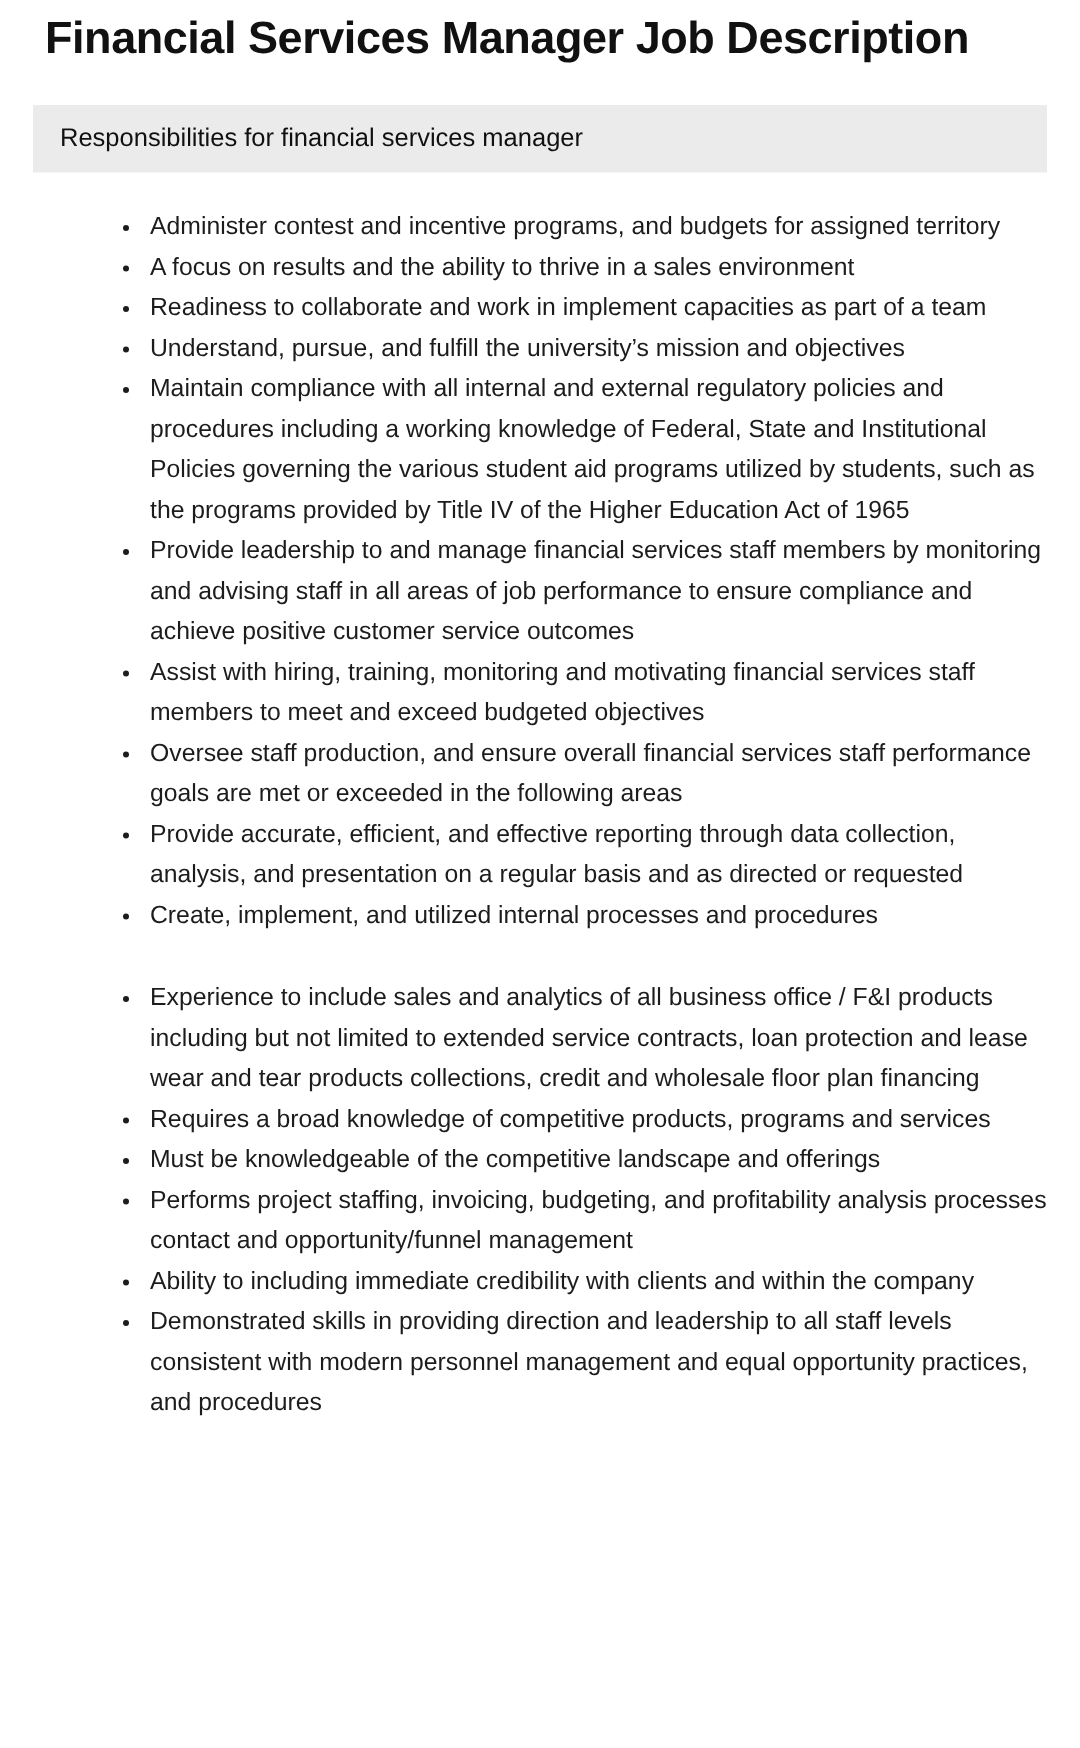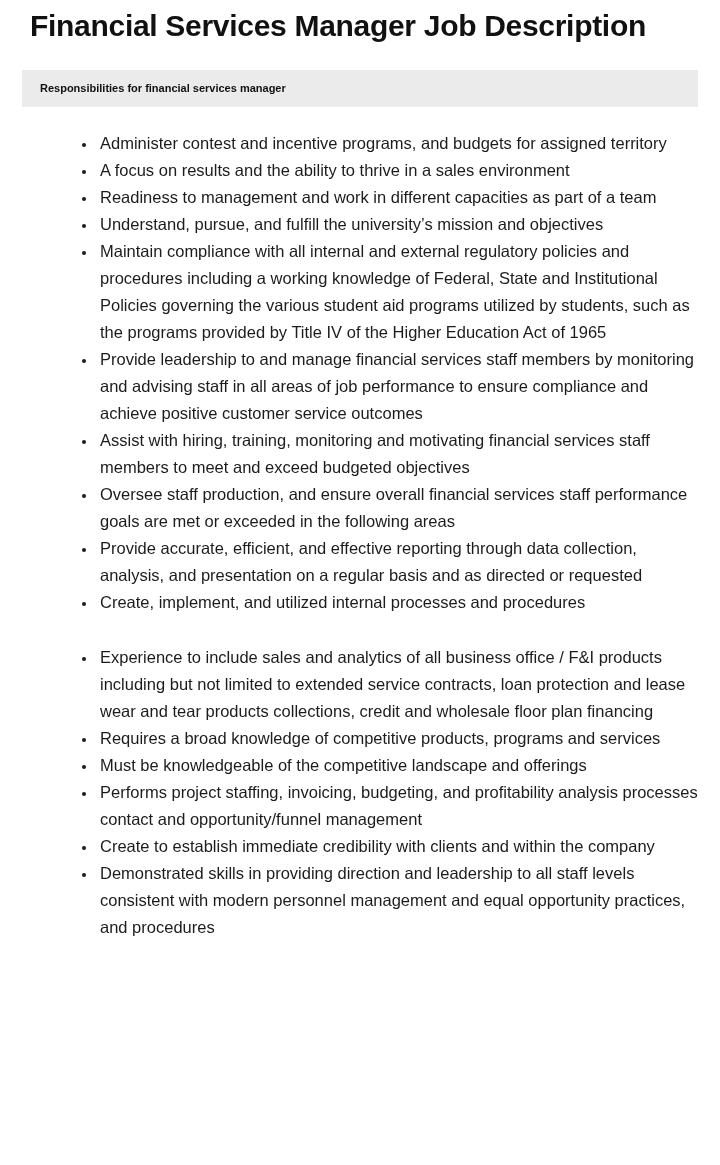--- a/index.html
+++ b/index.html
@@ -23,22 +23,22 @@
     line-height: 1.2;
   }
   .intro {
     font-size: 16.5px;
     line-height: 27px;
     margin: 0 0 28px 0;
     max-width: 668px;
   }
   .section-heading {
     background: #ebebeb;
-    font-size: 11px;
-    font-weight: 700;
+    font-size: 17px;
+    font-weight: 400;
     color: #111111;
     padding: 12px 18px 13px 18px;
     margin: 0 0 23px 0;
   }
   ul.bullet-list {
     list-style: disc;
     padding-left: 41px;
     margin: 0 0 28px 0;
     font-size: 16.5px;
     line-height: 27px;
@@ -58,35 +58,35 @@
 <div class="page">
 
   <h1 class="doc-title">Financial Services Manager Job Description</h1>
 
 
   <div class="section">
     <div class="section-heading">Responsibilities for financial services manager</div>
     <ul class="bullet-list">
         <li>Administer contest and incentive programs, and budgets for assigned territory</li>
         <li>A focus on results and the ability to thrive in a sales environment</li>
-        <li>Readiness to management and work in different capacities as part of a team</li>
+        <li>Readiness to collaborate and work in implement capacities as part of a team</li>
         <li>Understand, pursue, and fulfill the university’s mission and objectives</li>
         <li>Maintain compliance with all internal and external regulatory policies and procedures including a working knowledge of Federal, State and Institutional Policies governing the various student aid programs utilized by students, such as the programs provided by Title IV of the Higher Education Act of 1965</li>
         <li>Provide leadership to and manage financial services staff members by monitoring and advising staff in all areas of job performance to ensure compliance and achieve positive customer service outcomes</li>
         <li>Assist with hiring, training, monitoring and motivating financial services staff members to meet and exceed budgeted objectives</li>
         <li>Oversee staff production, and ensure overall financial services staff performance goals are met or exceeded in the following areas</li>
         <li>Provide accurate, efficient, and effective reporting through data collection, analysis, and presentation on a regular basis and as directed or requested</li>
         <li>Create, implement, and utilized internal processes and procedures</li>
       </ul>
   </div>
 
   <div class="section">
     <ul class="bullet-list">
         <li>Experience to include sales and analytics of all business office / F&amp;I products including but not limited to extended service contracts, loan protection and lease wear and tear products collections, credit and wholesale floor plan financing</li>
         <li>Requires a broad knowledge of competitive products, programs and services</li>
         <li>Must be knowledgeable of the competitive landscape and offerings</li>
         <li>Performs project staffing, invoicing, budgeting, and profitability analysis processes contact and opportunity/funnel management</li>
-        <li>Create to establish immediate credibility with clients and within the company</li>
+        <li>Ability to including immediate credibility with clients and within the company</li>
         <li>Demonstrated skills in providing direction and leadership to all staff levels consistent with modern personnel management and equal opportunity practices, and procedures</li>
       </ul>
   </div>
 
 </div>
 
 </body></html>

